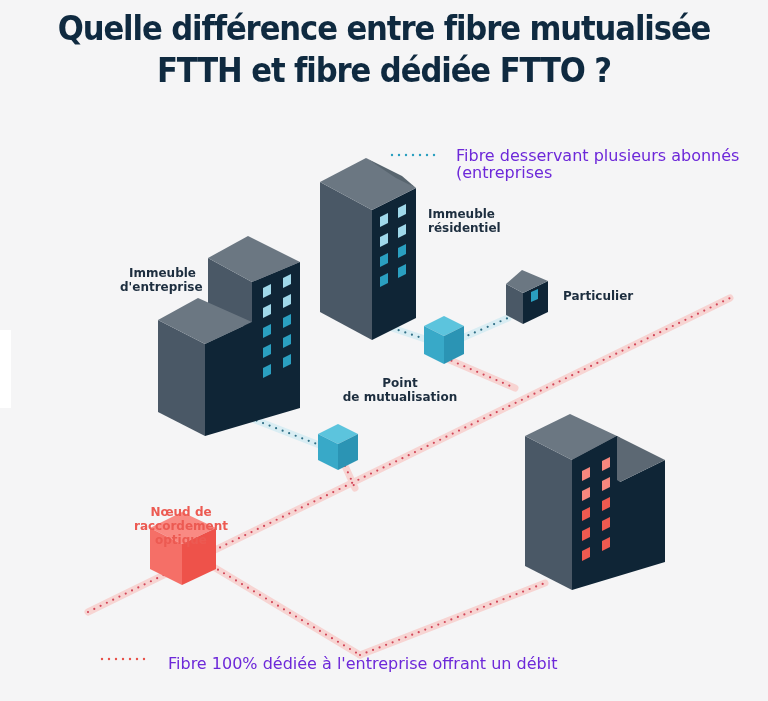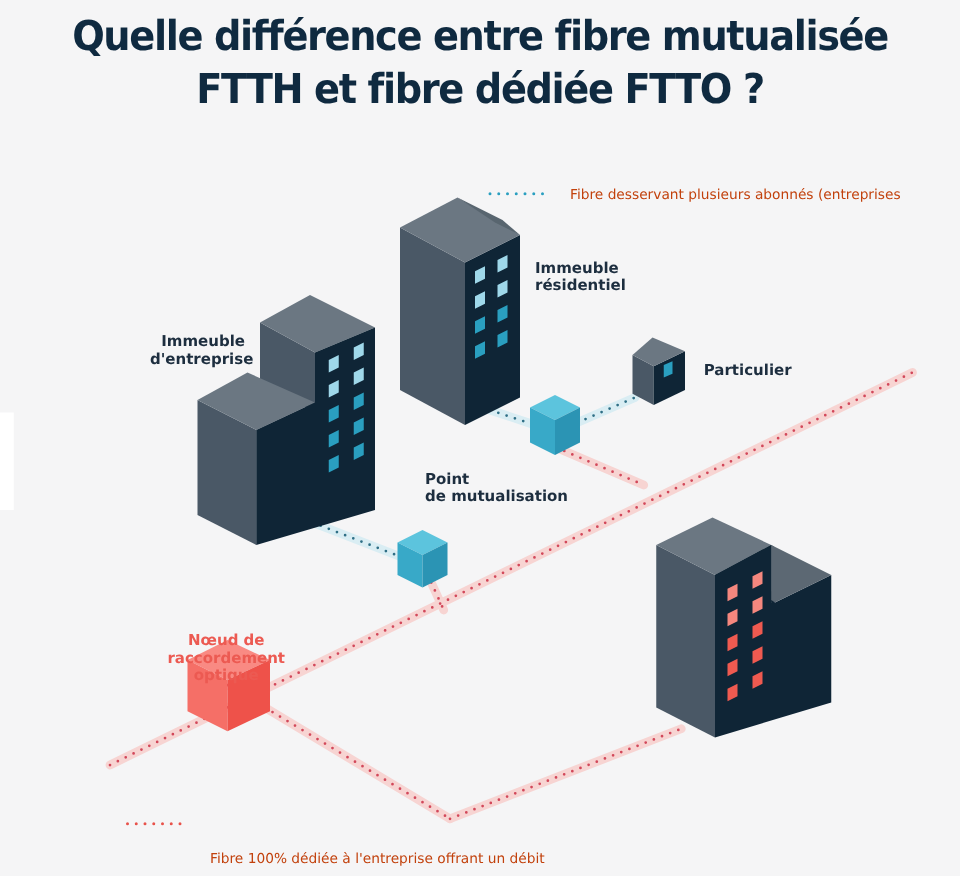--- a/index.html
+++ b/index.html
@@ -25,22 +25,22 @@
     position: absolute;
     font-family: "DejaVu Sans", sans-serif;
     font-weight: bold;
     font-size: 12px; line-height: 14px;
     color: #1d2e3f;
   }
   .label.red { color: #ec5a52; margin-top: 36px; }
   .legend {
     position: absolute;
     font-family: "DejaVu Sans", sans-serif;
-    font-size: 11px; line-height: 17px;
-    color: #c2410c;
+    font-size: 16px; line-height: 17px;
+    color: #6d28d9;
   }
   .white-strip {
     position: absolute; left: 0; top: 330px; width: 11px; height: 78px;
     background: #ffffff;
   }
 </style>
 </head>
 <body>
 
 <div class="white-strip"></div>
@@ -190,29 +190,29 @@
 
 <div class="label" style="left:120px; top:266px; text-align:right; width:76px;">
   <div>Immeuble</div>
   <div>d'entreprise</div>
 </div>
 
 <div class="label" style="left:563px; top:289px;">
   <div>Particulier</div>
 </div>
 
-<div class="label" style="left:340px; top:376px; width:120px; ">
+<div class="label" style="left:340px; top:376px; width:120px; text-align:center;">
   <div>Point</div>
   <div>de mutualisation</div>
 </div>
 
 <div class="label red" style="left:104px; top:469px; width:154px; text-align:center;">
   <div>Nœud de raccordement</div>
   <div>optique</div>
 </div>
 
 <div class="legend" style="left:456px; top:147px;">
   <div>Fibre desservant plusieurs abonnés (entreprises</div>
 </div>
 
-<div class="legend" style="left:168px; top:678px;text-align:right;">
+<div class="legend" style="left:168px; top:655px;text-align:right;">
   <div>Fibre 100% dédiée à l'entreprise offrant un débit</div>
 </div>
 
 </body></html>

